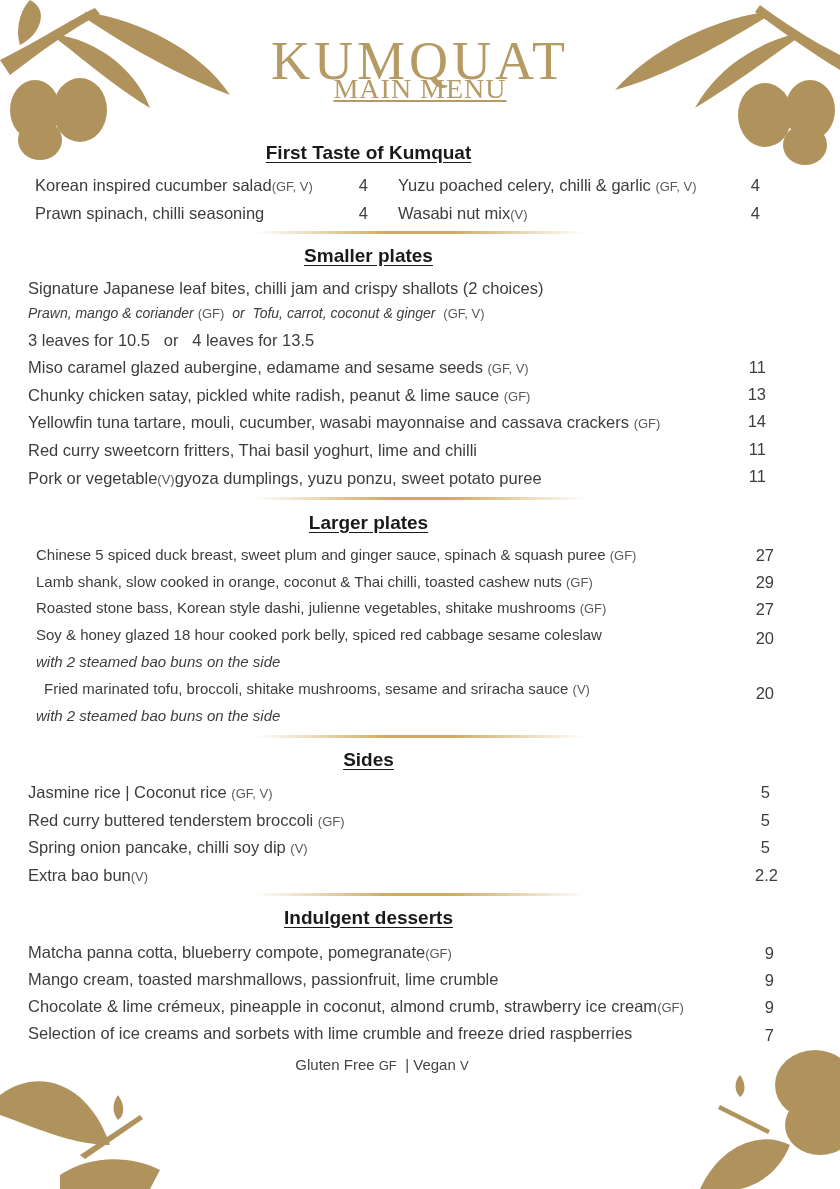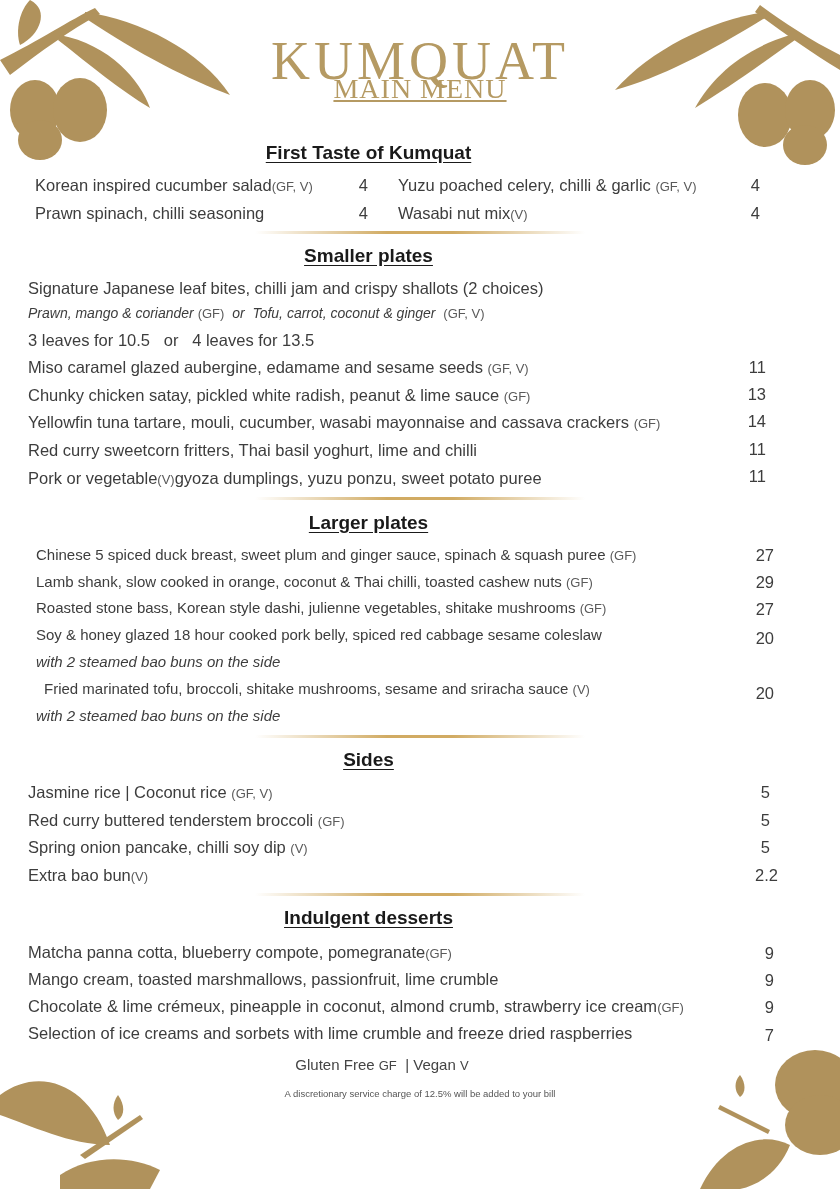--- a/index.html
+++ b/index.html
@@ -148,14 +148,13 @@
 <div class="price" style="left:734px;top:1026px">7</div>
 
 <div class="legend">
   <span>Gluten Free</span>
   <span class="small">GF</span>
   &nbsp;<span>| Vegan</span>
   <span class="small">V</span>
 </div>
 
 <div class="note">
-  <div>A discretionary service charge of 12.5% will be added to your bill</div>
 </div>
 
 </body></html>

